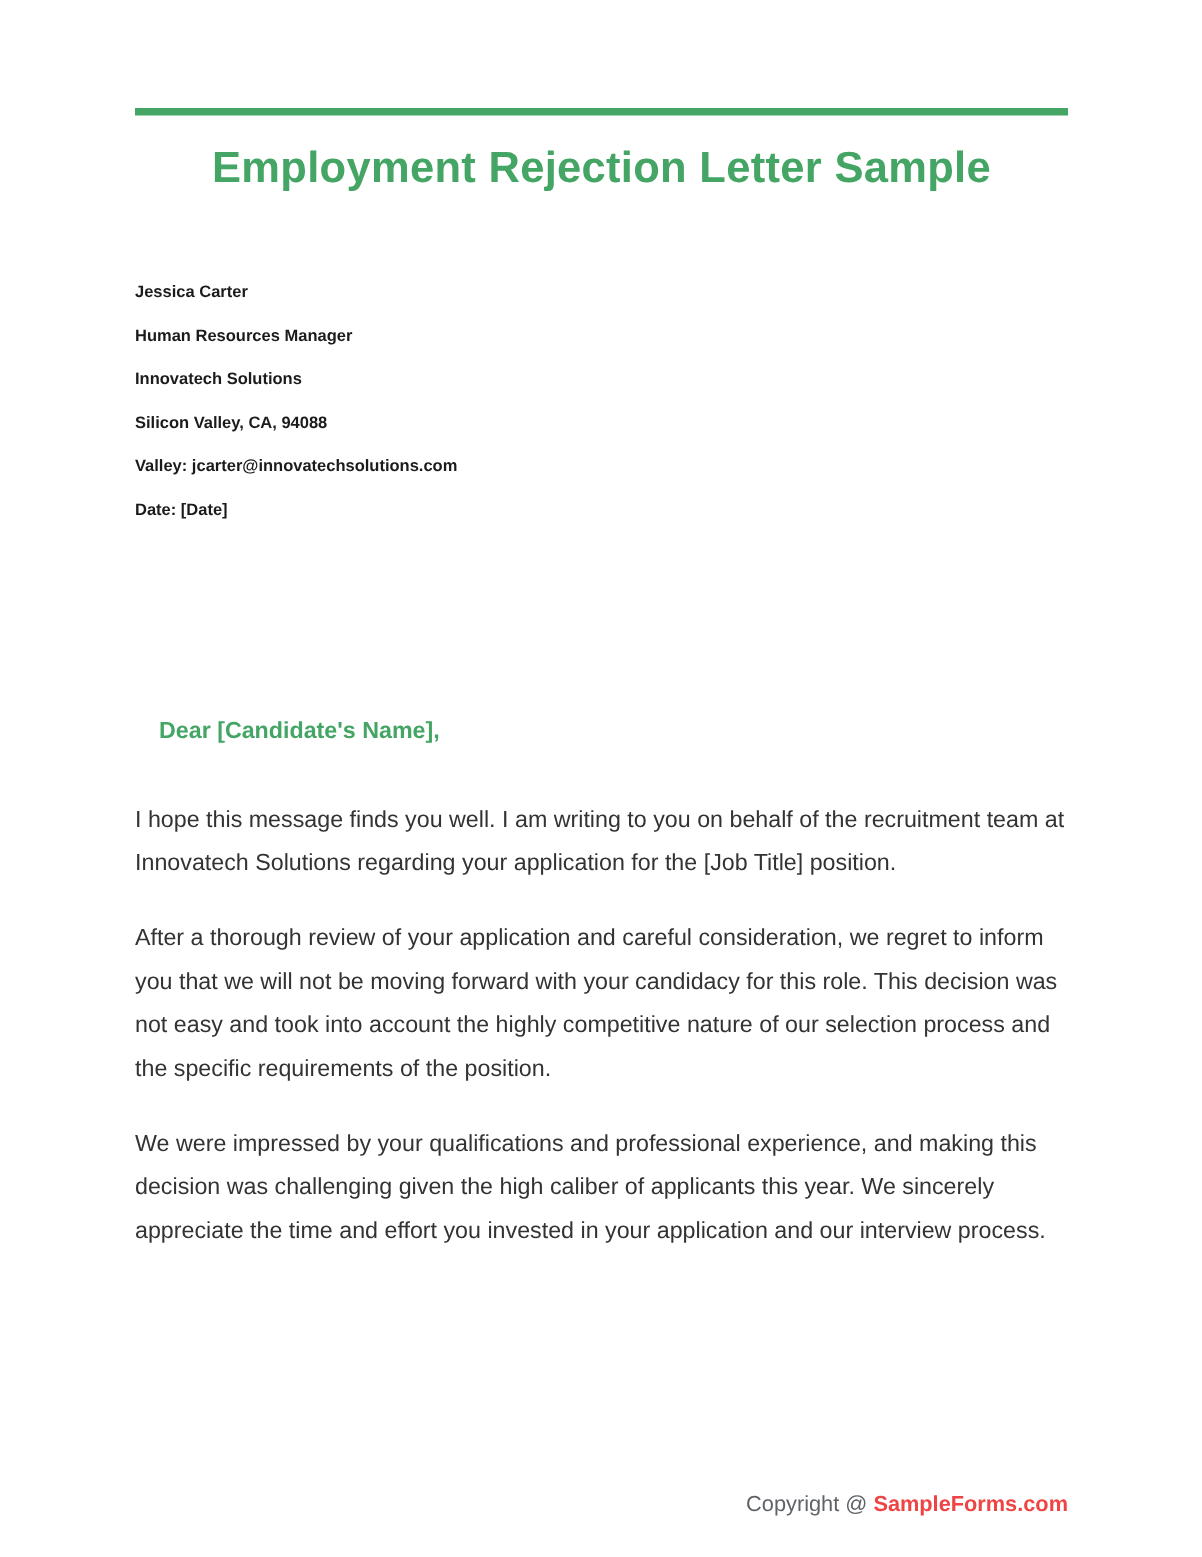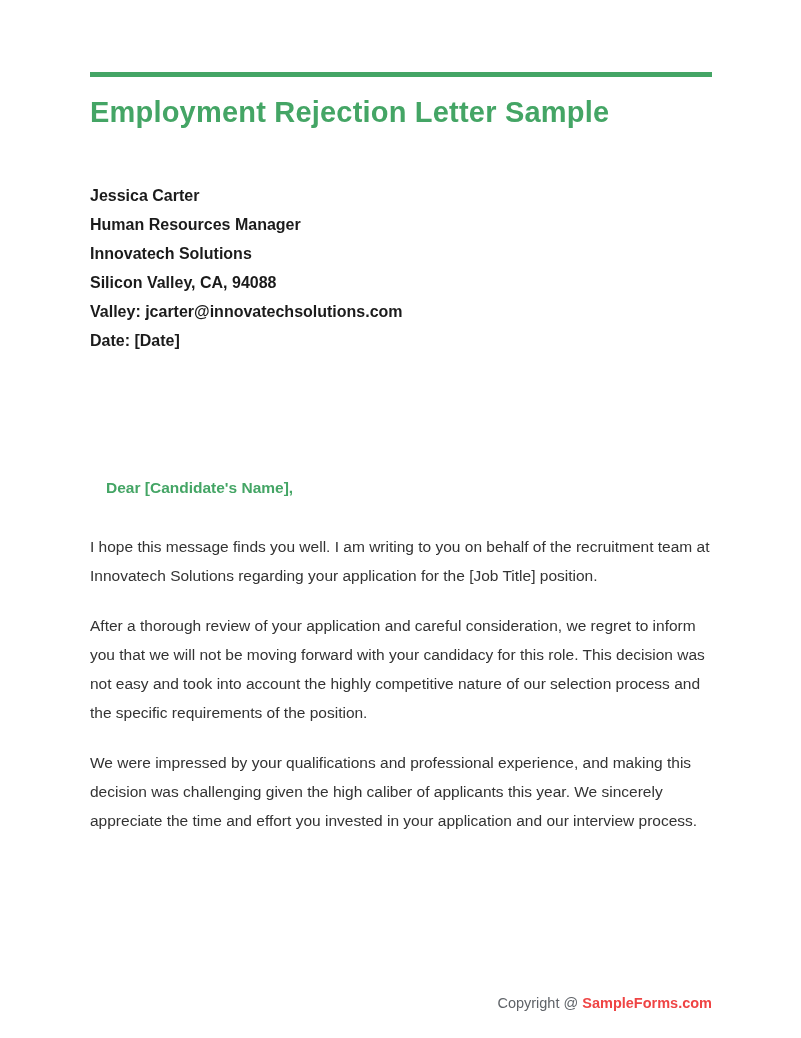--- a/index.html
+++ b/index.html
@@ -22,34 +22,35 @@
     width: 622px;
     height: 5px;
     background: #44a565;
   }
   .title {
     position: absolute;
     left: 90px;
     top: 96px;
     width: 622px;
     margin: 0;
+    text-align: center;
     font-size: 29px;
     font-weight: 700;
     color: #44a565;
     letter-spacing: 0.2px;
   }
   .sender {
     position: absolute;
     left: 90px;
     top: 181px;
     width: 624px;
   }
   .sender p {
     margin: 0;
-    font-size: 16px;
+    font-size: 11px;
     font-weight: 700;
     line-height: 29px;
     color: #1b1b1b;
   }
   .salutation {
     position: absolute;
     left: 90px;
     top: 463px;
     margin: 16px;
     font-size: 15.5px;

